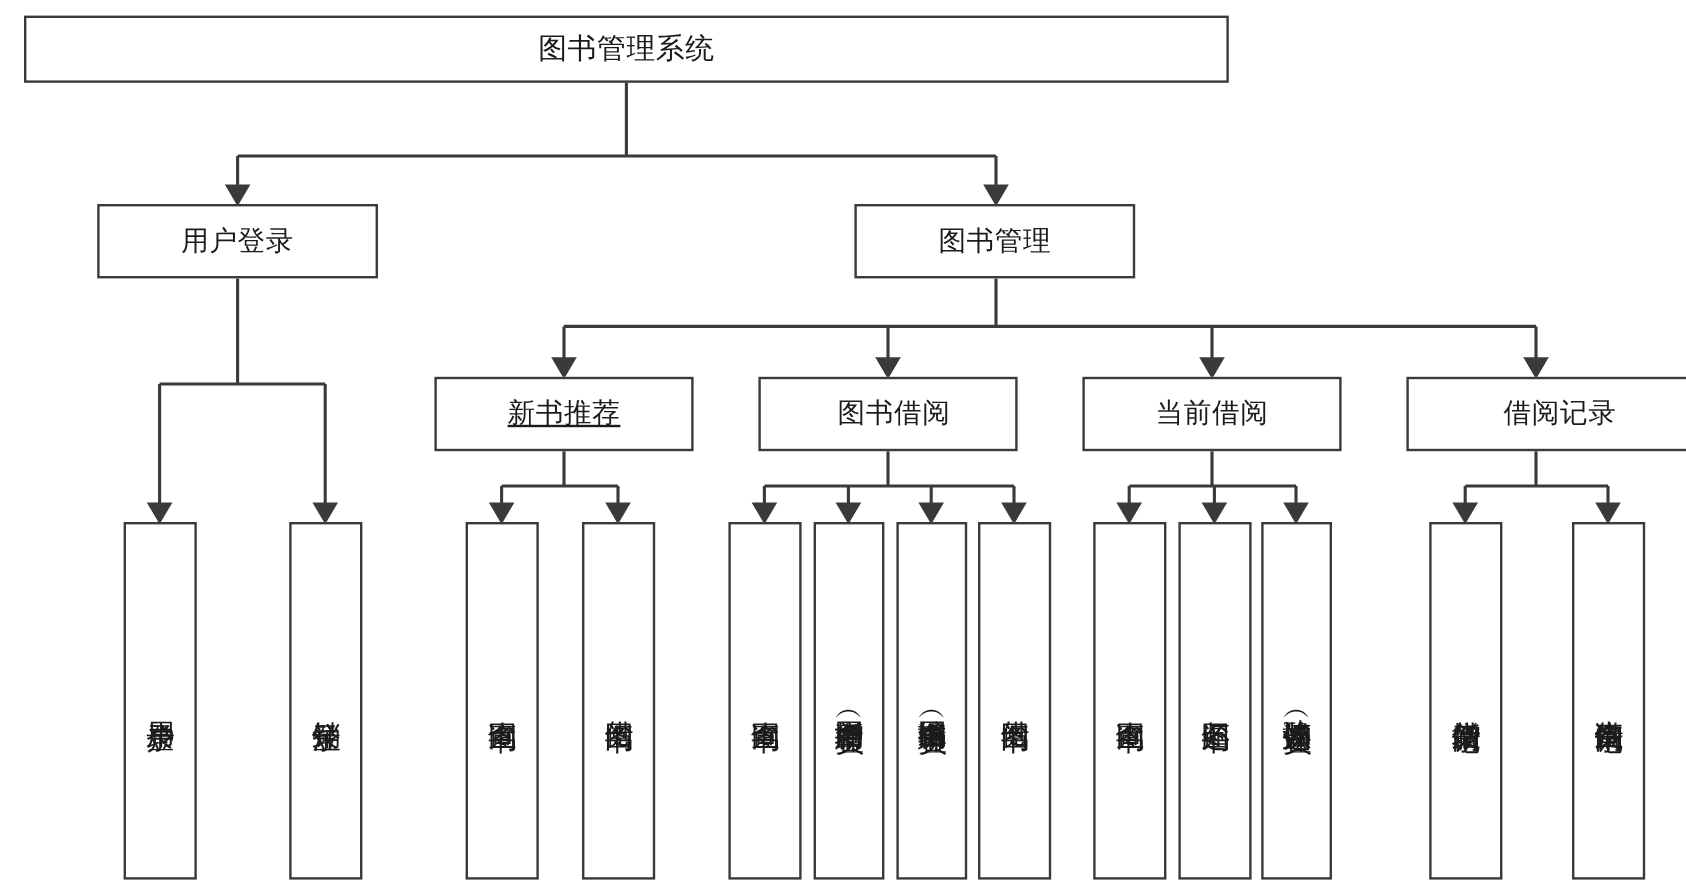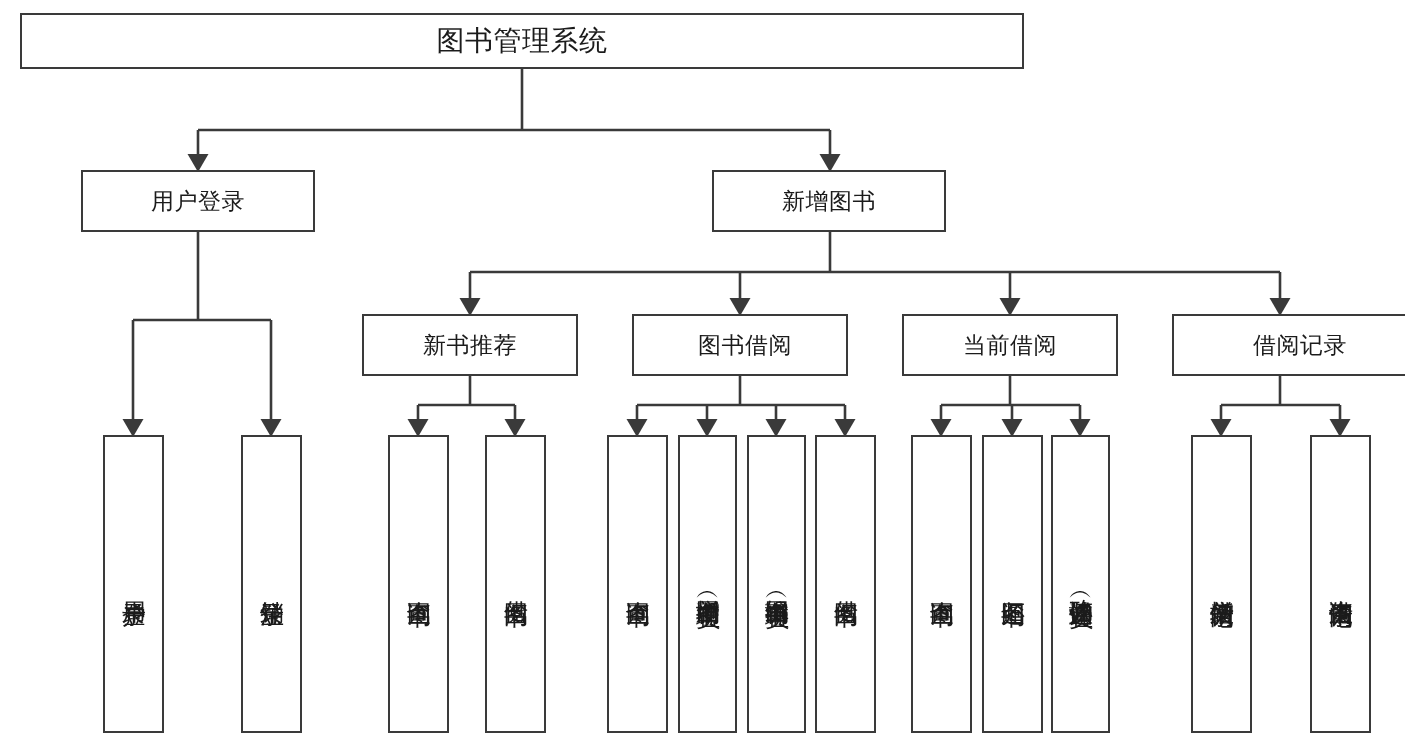--- a/index.html
+++ b/index.html
@@ -40,21 +40,21 @@
     text-align: center;
     line-height: 1.08;
     color: #1b1b1b;
   }
   .node.horizontal .label {
     font-size: 23px;
     letter-spacing: 0.5px;
     white-space: nowrap;
   }
   .node.root .label {
-    font-size: 28px;
+    font-size: 24px;
   }
   .node.vertical {
     align-items: center;
     justify-content: center;
   }
   .node.vertical .label {
     writing-mode: vertical-rl;
     text-orientation: upright;
     font-size: 24px;
     line-height: 1.12;
@@ -126,24 +126,24 @@
   </svg>
 
   <div class="node horizontal root" style="left:20px; top:13px; width:1004px; height:56px;">
     <span class="label">图书管理系统</span>
   </div>
 
   <div class="node horizontal" style="left:81px; top:170px; width:234px; height:62px;">
     <span class="label">用户登录</span>
   </div>
   <div class="node horizontal" style="left:712px; top:170px; width:234px; height:62px;">
-    <span class="label">新增图书</span>
+    <span class="label">图书管理</span>
   </div>
 
-  <div class="node horizontal" style="left:362px; top:314px; width:216px; height:62px;">
+  <div class="node horizontal" style="left:362px; top:314px; width:216px; height:62px;text-decoration:underline;">
     <span class="label">新书推荐</span>
   </div>
   <div class="node horizontal" style="left:632px; top:314px; width:216px; height:62px;padding-left:10px;">
     <span class="label">图书借阅</span>
   </div>
   <div class="node horizontal" style="left:902px; top:314px; width:216px; height:62px;">
     <span class="label">当前借阅</span>
   </div>
   <div class="node horizontal" style="left:1172px; top:314px; width:256px; height:62px;">
     <span class="label">借阅记录</span>

